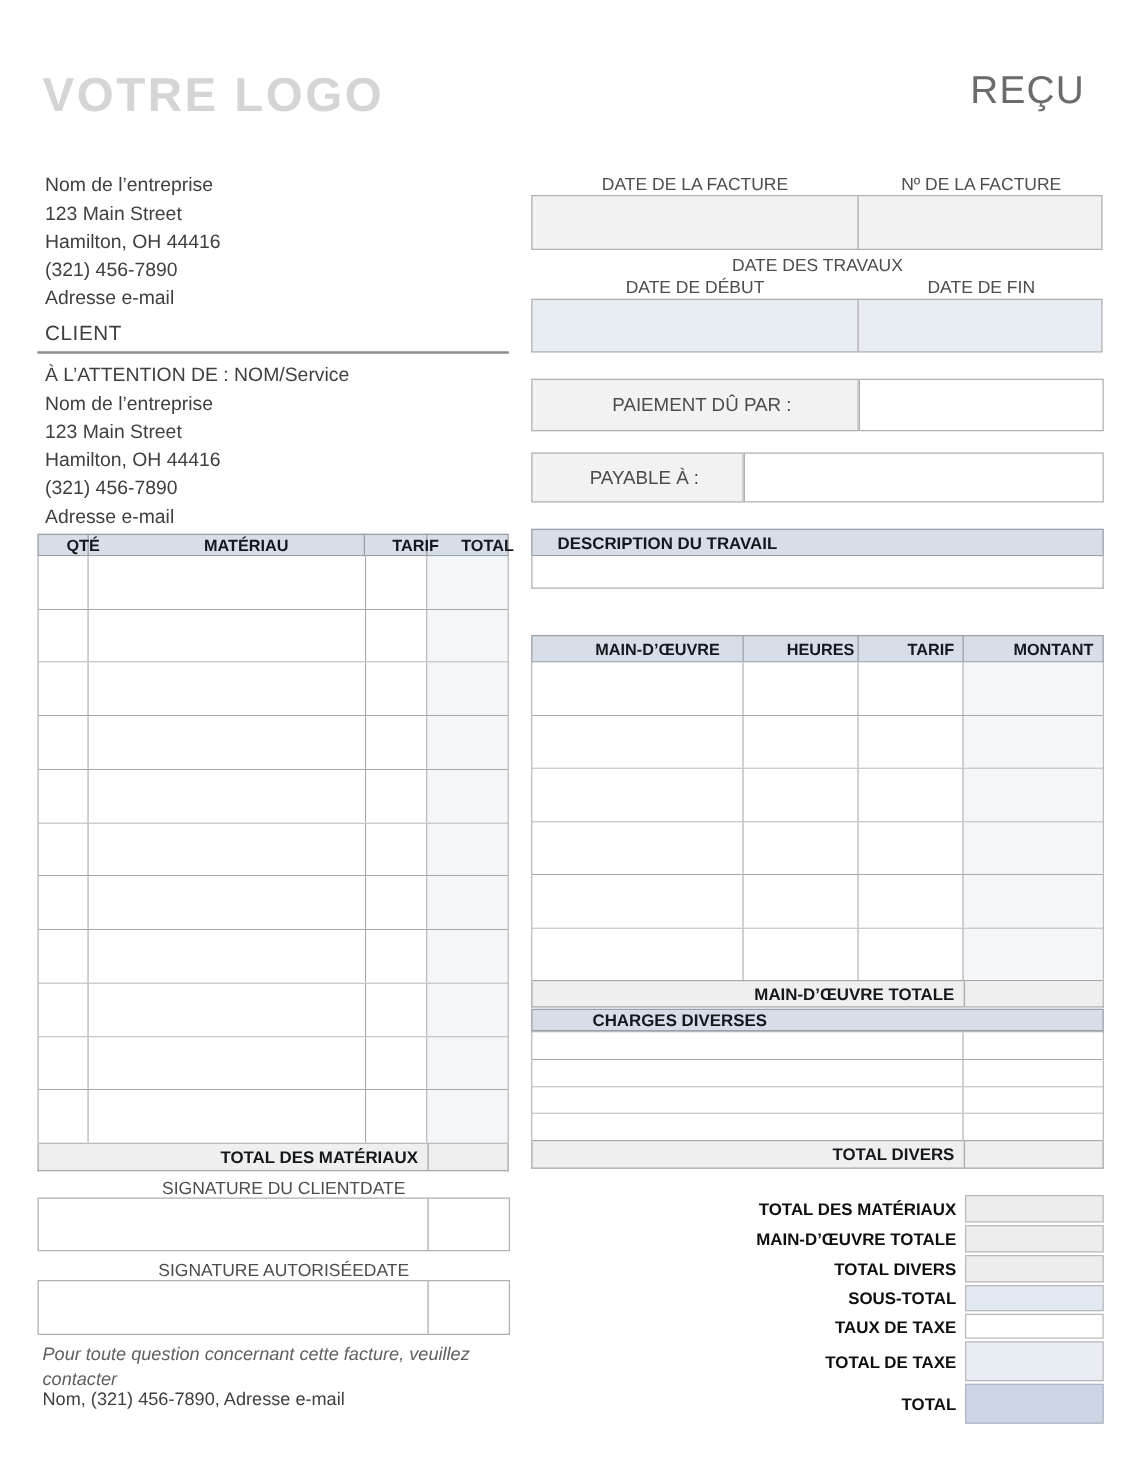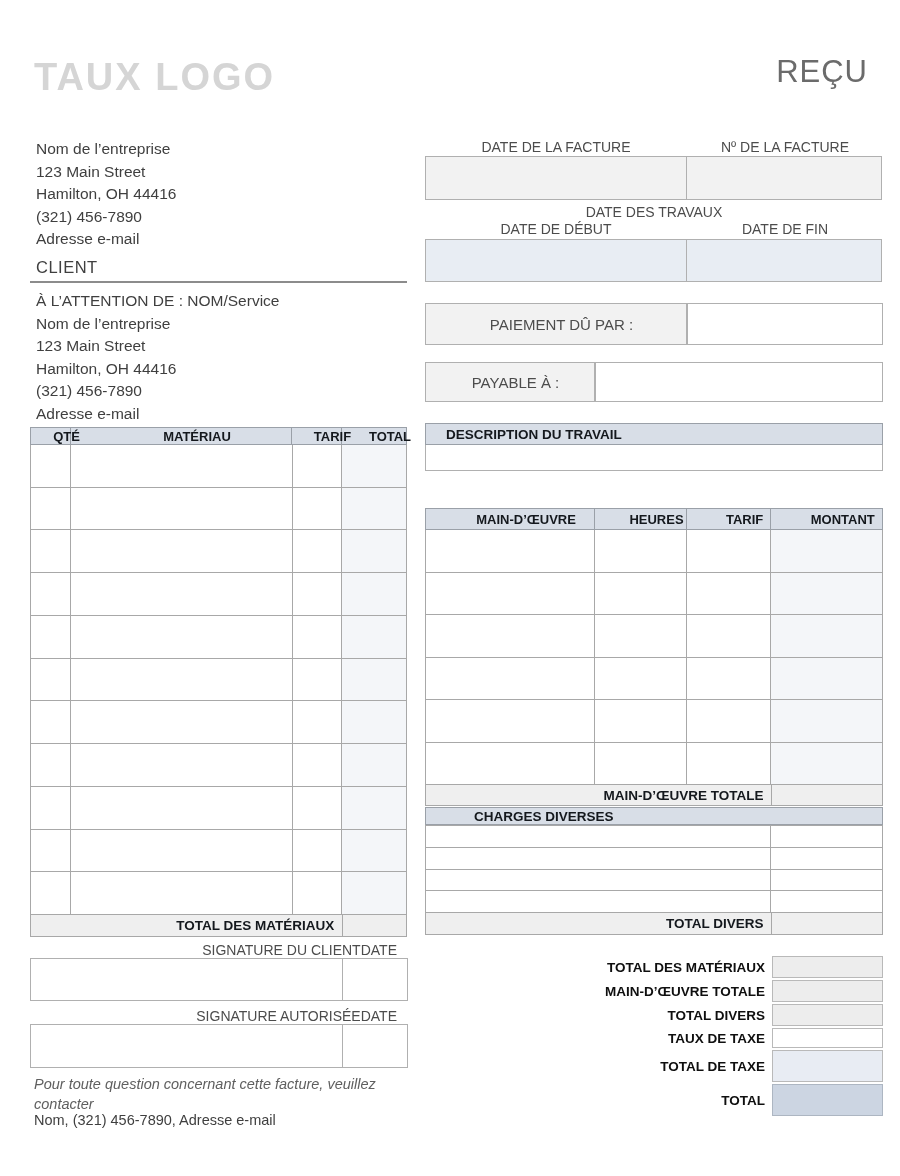--- a/index.html
+++ b/index.html
@@ -99,34 +99,34 @@
   .trowt{display:flex;align-items:center;margin-bottom:2px;}
   .trowt .tlabel{width:340px;text-align:right;font-weight:bold;font-size:13.5px;color:#0f0f0f;padding-right:0;}
   .trowt .tbox{width:111px;margin-left:7px;border:1px solid #b9b9b9;align-self:stretch;}
   .trowt.s-gray{height:22px;}  .trowt.s-gray .tbox{background:#ededed;}
   .trowt.s-blue{height:21px;}  .trowt.s-blue .tbox{background:var(--subtotal);}
   .trowt.s-white{height:20px;} .trowt.s-white .tbox{background:#fff;}
   .trowt.s-blue-tall{height:32px;} .trowt.s-blue-tall .tbox{background:var(--taxtotal);}
   .trowt.s-dark-tall{height:32px;} .trowt.s-dark-tall .tbox{background:var(--grand);border-color:#adb6c2;}
 
   
-  .sig-labels{position:absolute;left:19px;width:378px;display:flex;justify-content:flex-end;font-size:14px;color:var(--lbl);}
+  .sig-labels{position:absolute;left:38px;width:378px;display:flex;justify-content:center;font-size:14px;color:var(--lbl);}
   .sig-boxes{position:absolute;left:30px;width:378px;display:flex;}
   .sig-main{width:313px;background:#fff;border:1px solid #b0b0b0;}
   .sig-date{width:66px;background:#fff;border:1px solid #b0b0b0;margin-left:-1px;}
 
   .note{position:absolute;left:34px;top:1074px;width:372px;font-style:italic;color:#5f5f5f;font-size:14.5px;line-height:20px;}
   .contact{position:absolute;left:34px;top:1112px;font-size:14.5px;color:var(--txt);}
 </style>
 </head>
 <body>
 
 <div id="page">
 
-  <div class="logo">TAUX LOGO</div>
+  <div class="logo">VOTRE LOGO</div>
   <div class="receipt">REÇU</div>
 
   <div class="addr" id="company-block">
     <div>Nom de l’entreprise</div>
     <div>123 Main Street</div>
     <div>Hamilton, OH 44416</div>
     <div>(321) 456-7890</div>
     <div>Adresse e-mail</div>
   </div>
 
@@ -335,20 +335,24 @@
         <div class="tbox"></div>
       </div>
       <div class="trowt s-gray">
         <div class="tlabel">MAIN-D’ŒUVRE TOTALE</div>
         <div class="tbox"></div>
       </div>
       <div class="trowt s-gray">
         <div class="tlabel">TOTAL DIVERS</div>
         <div class="tbox"></div>
       </div>
+      <div class="trowt s-blue">
+        <div class="tlabel">SOUS-TOTAL</div>
+        <div class="tbox"></div>
+      </div>
       <div class="trowt s-white">
         <div class="tlabel">TAUX DE TAXE</div>
         <div class="tbox"></div>
       </div>
       <div class="trowt s-blue-tall">
         <div class="tlabel">TOTAL DE TAXE</div>
         <div class="tbox"></div>
       </div>
       <div class="trowt s-dark-tall">
         <div class="tlabel">TOTAL</div>

